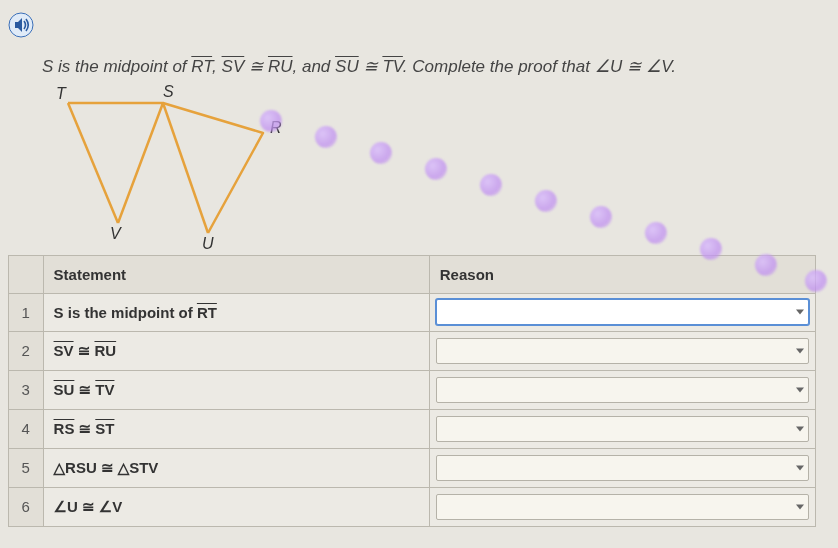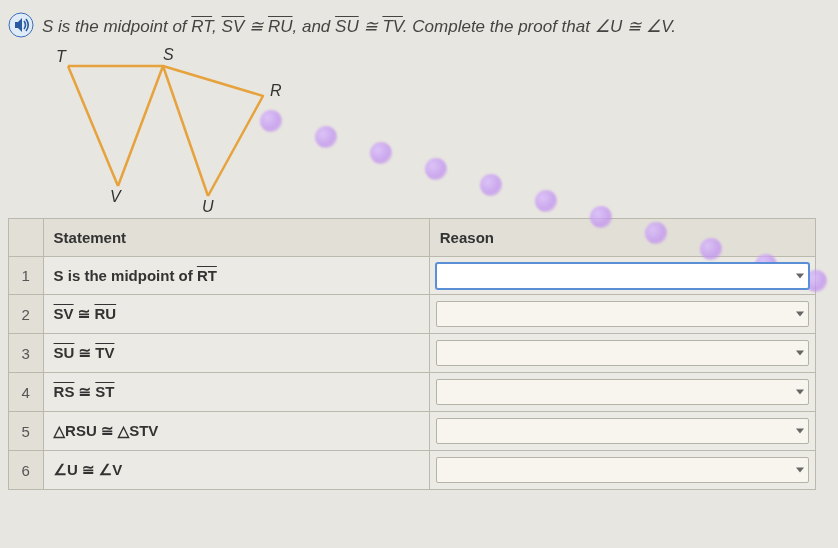--- a/index.html
+++ b/index.html
@@ -24,20 +24,21 @@
   .speaker {
     flex: 0 0 auto;
     cursor: pointer;
   }
   .problem-text {
     font-size: 17px;
     line-height: 1.35;
     font-style: italic;
     color: #444;
     padding-top: 4px;
+    margin-top: 40px;
   }
   .diagram {
     position: relative;
     width: 260px;
     height: 170px;
     margin-left: 40px;
   }
   .diagram svg { position: absolute; left: 0; top: 0; }
   .pt-label {
     position: absolute;

